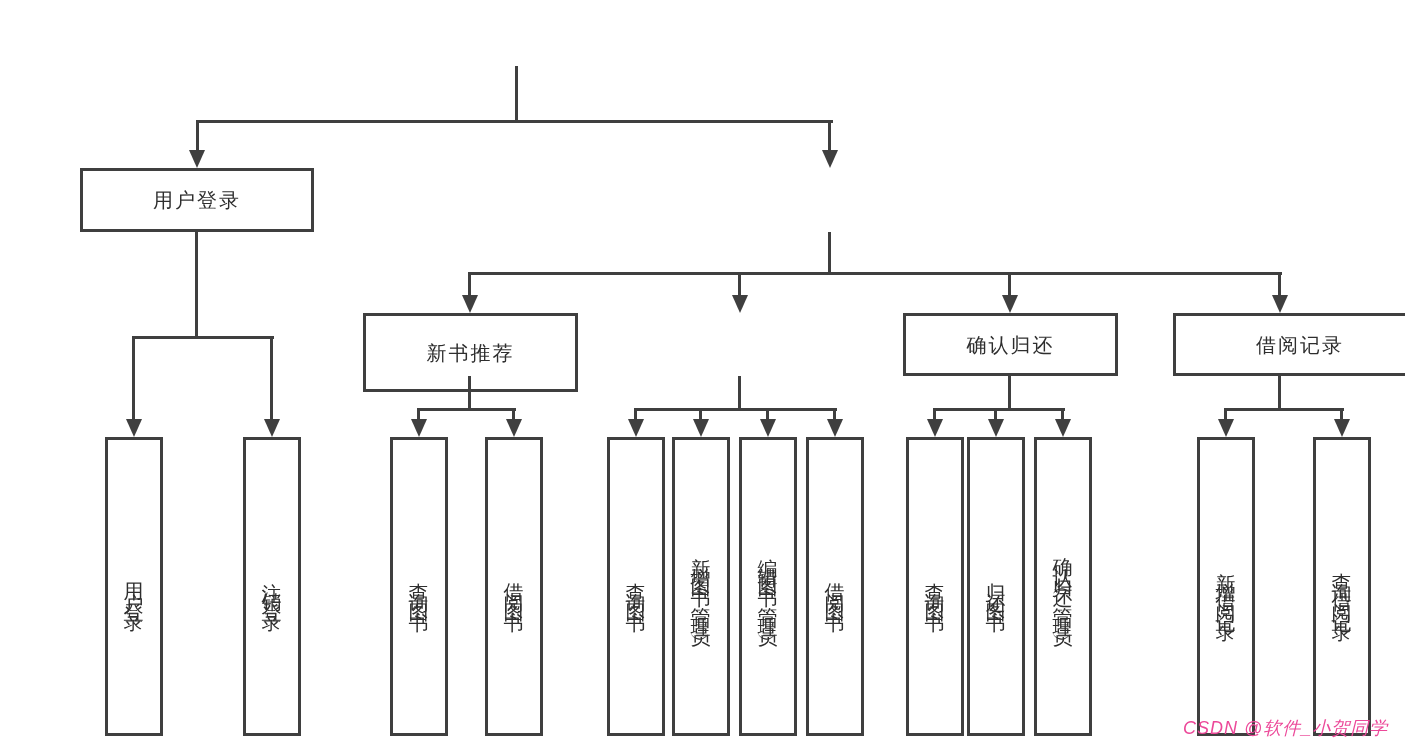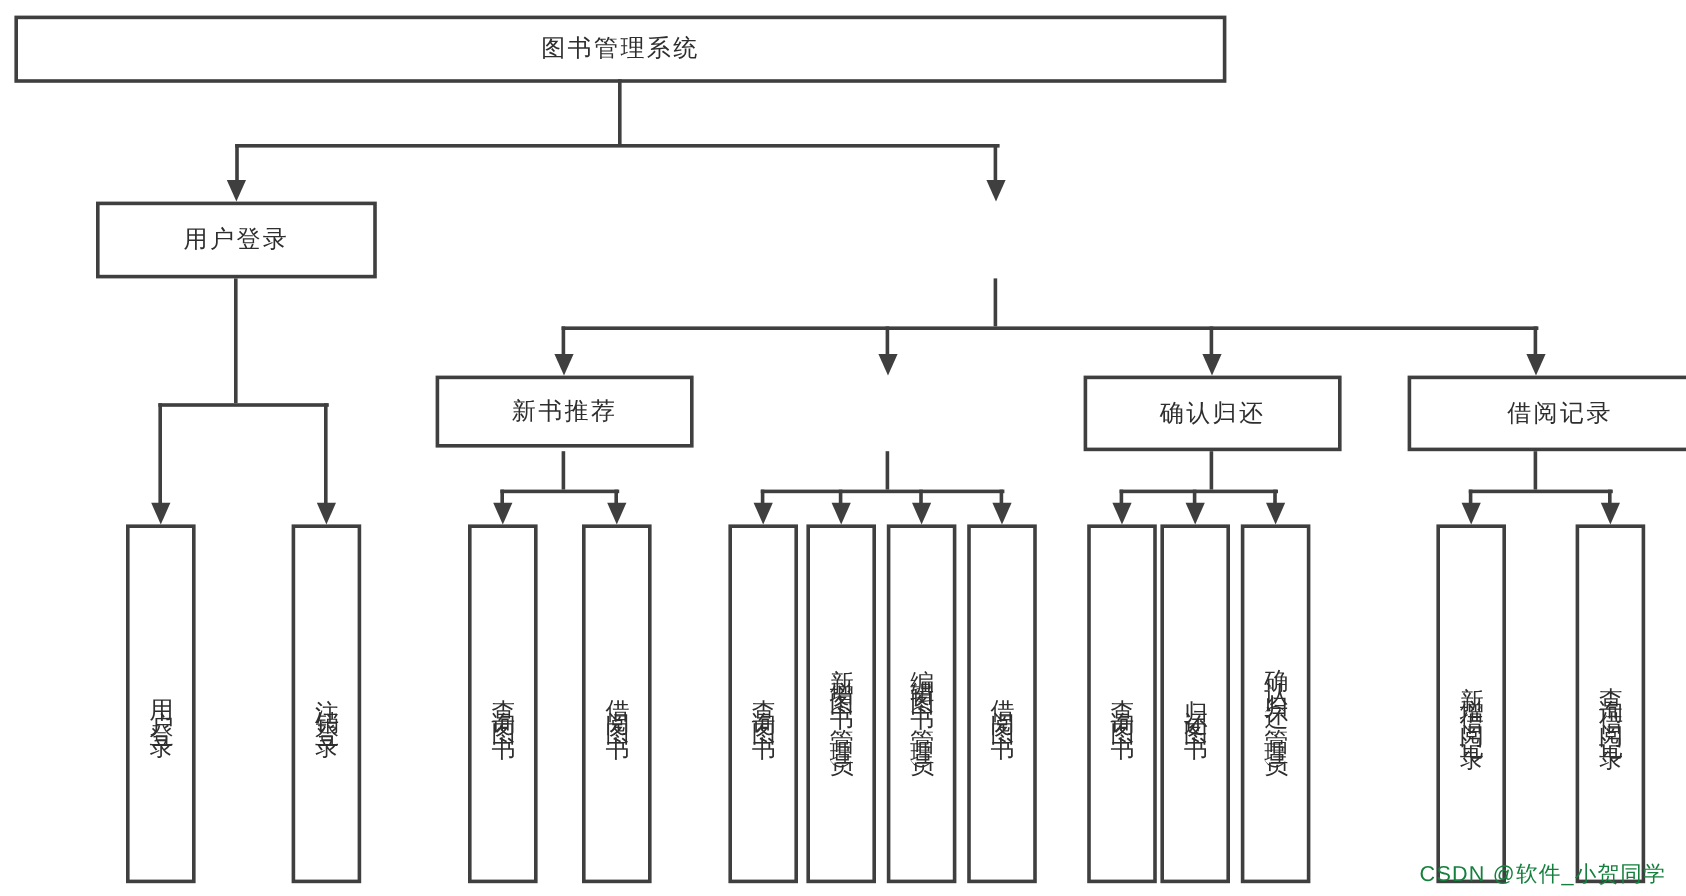--- a/index.html
+++ b/index.html
@@ -20,33 +20,32 @@
   .line { position:absolute; background:#3f3f3f; }
   .vl { width:3px; }
   .hl { height:3px; }
   .ah {
     position:absolute; width:0; height:0;
     border-left:8px solid transparent; border-right:8px solid transparent;
     border-top:18px solid #3f3f3f;
   }
   .wm {
     position:absolute; left:1183px; top:716px; z-index:5;
-    color:#15803d; font-size:18px; letter-spacing:1px; white-space:nowrap;
+    color:#ec4899; font-size:18px; letter-spacing:1px; white-space:nowrap;font-style:italic;
   }
 </style>
 </head>
 <body>
 
 <div id="canvas">
 
-  <div class="box" style="left:12px; top:13px; width:1010px; height:56px;">图书管理系统</div>
 
   <div class="box" style="left:80px; top:168px; width:234px; height:64px;">用户登录</div>
 
-  <div class="box" style="left:363px; top:313px; width:215px; height:60px;">新书推荐</div>
+  <div class="box" style="left:363px; top:313px; width:215px; height:79px;">新书推荐</div>
   <div class="box" style="left:903px; top:313px; width:215px; height:63px;">确认归还</div>
   <div class="box" style="left:1173px; top:313px; width:254px; height:63px;font-family:Liberation Serif, serif;">借阅记录</div>
 
   <div class="box vbox" style="left:105px; top:437px; width:58px; height:299px;">用户登录</div>
   <div class="box vbox" style="left:243px; top:437px; width:58px; height:299px;">注销登录</div>
 
   <div class="box vbox" style="left:390px; top:437px; width:58px; height:299px;">查询图书</div>
   <div class="box vbox" style="left:485px; top:437px; width:58px; height:299px;">借阅图书</div>
 
   <div class="box vbox" style="left:607px; top:437px; width:58px; height:299px;">查询图书</div>

